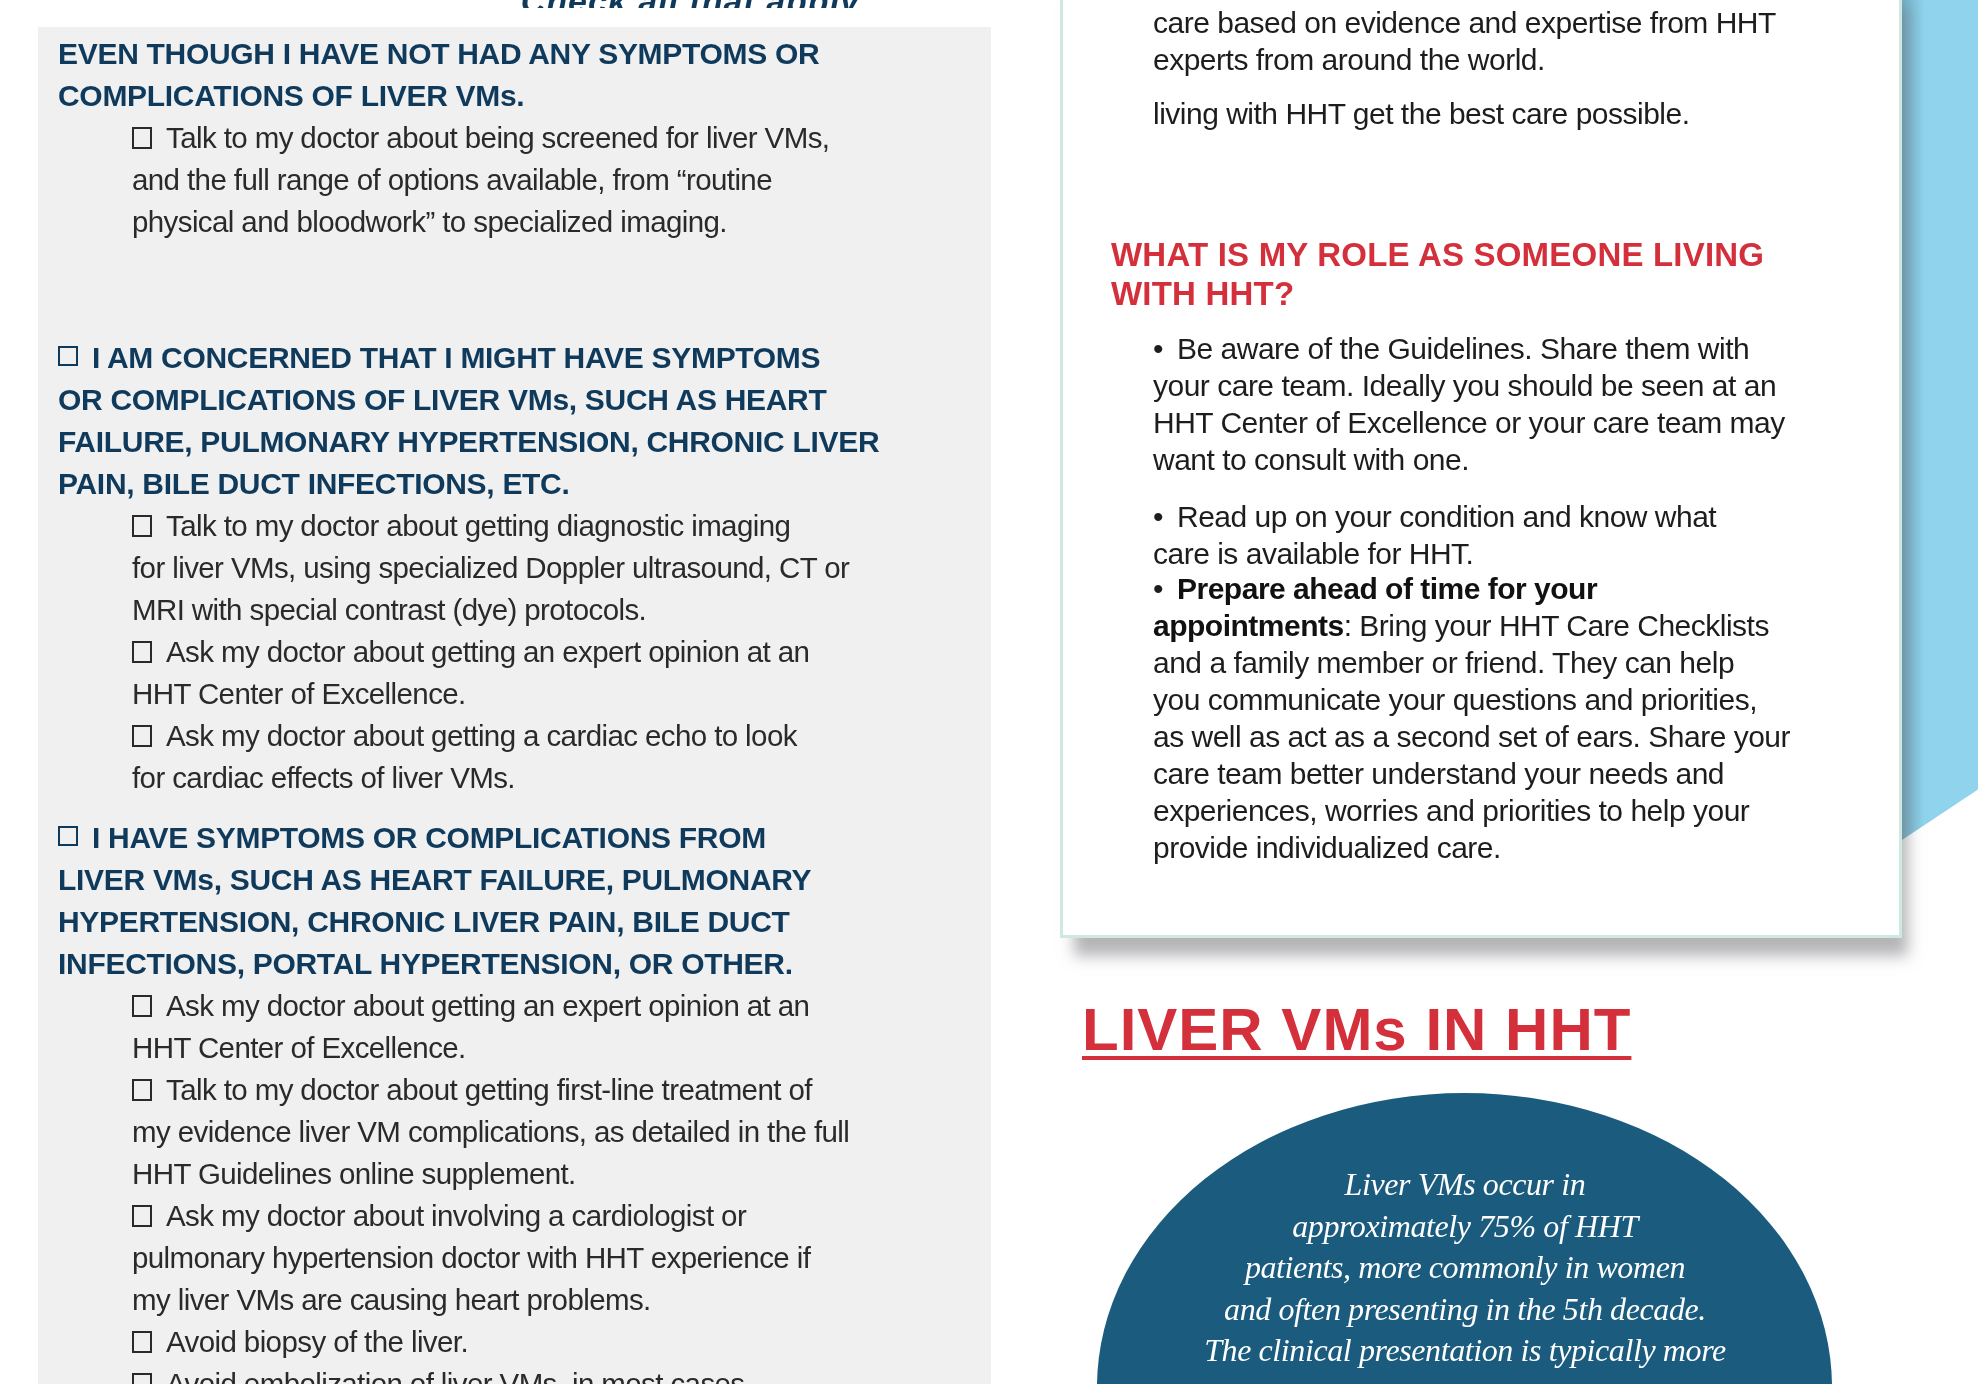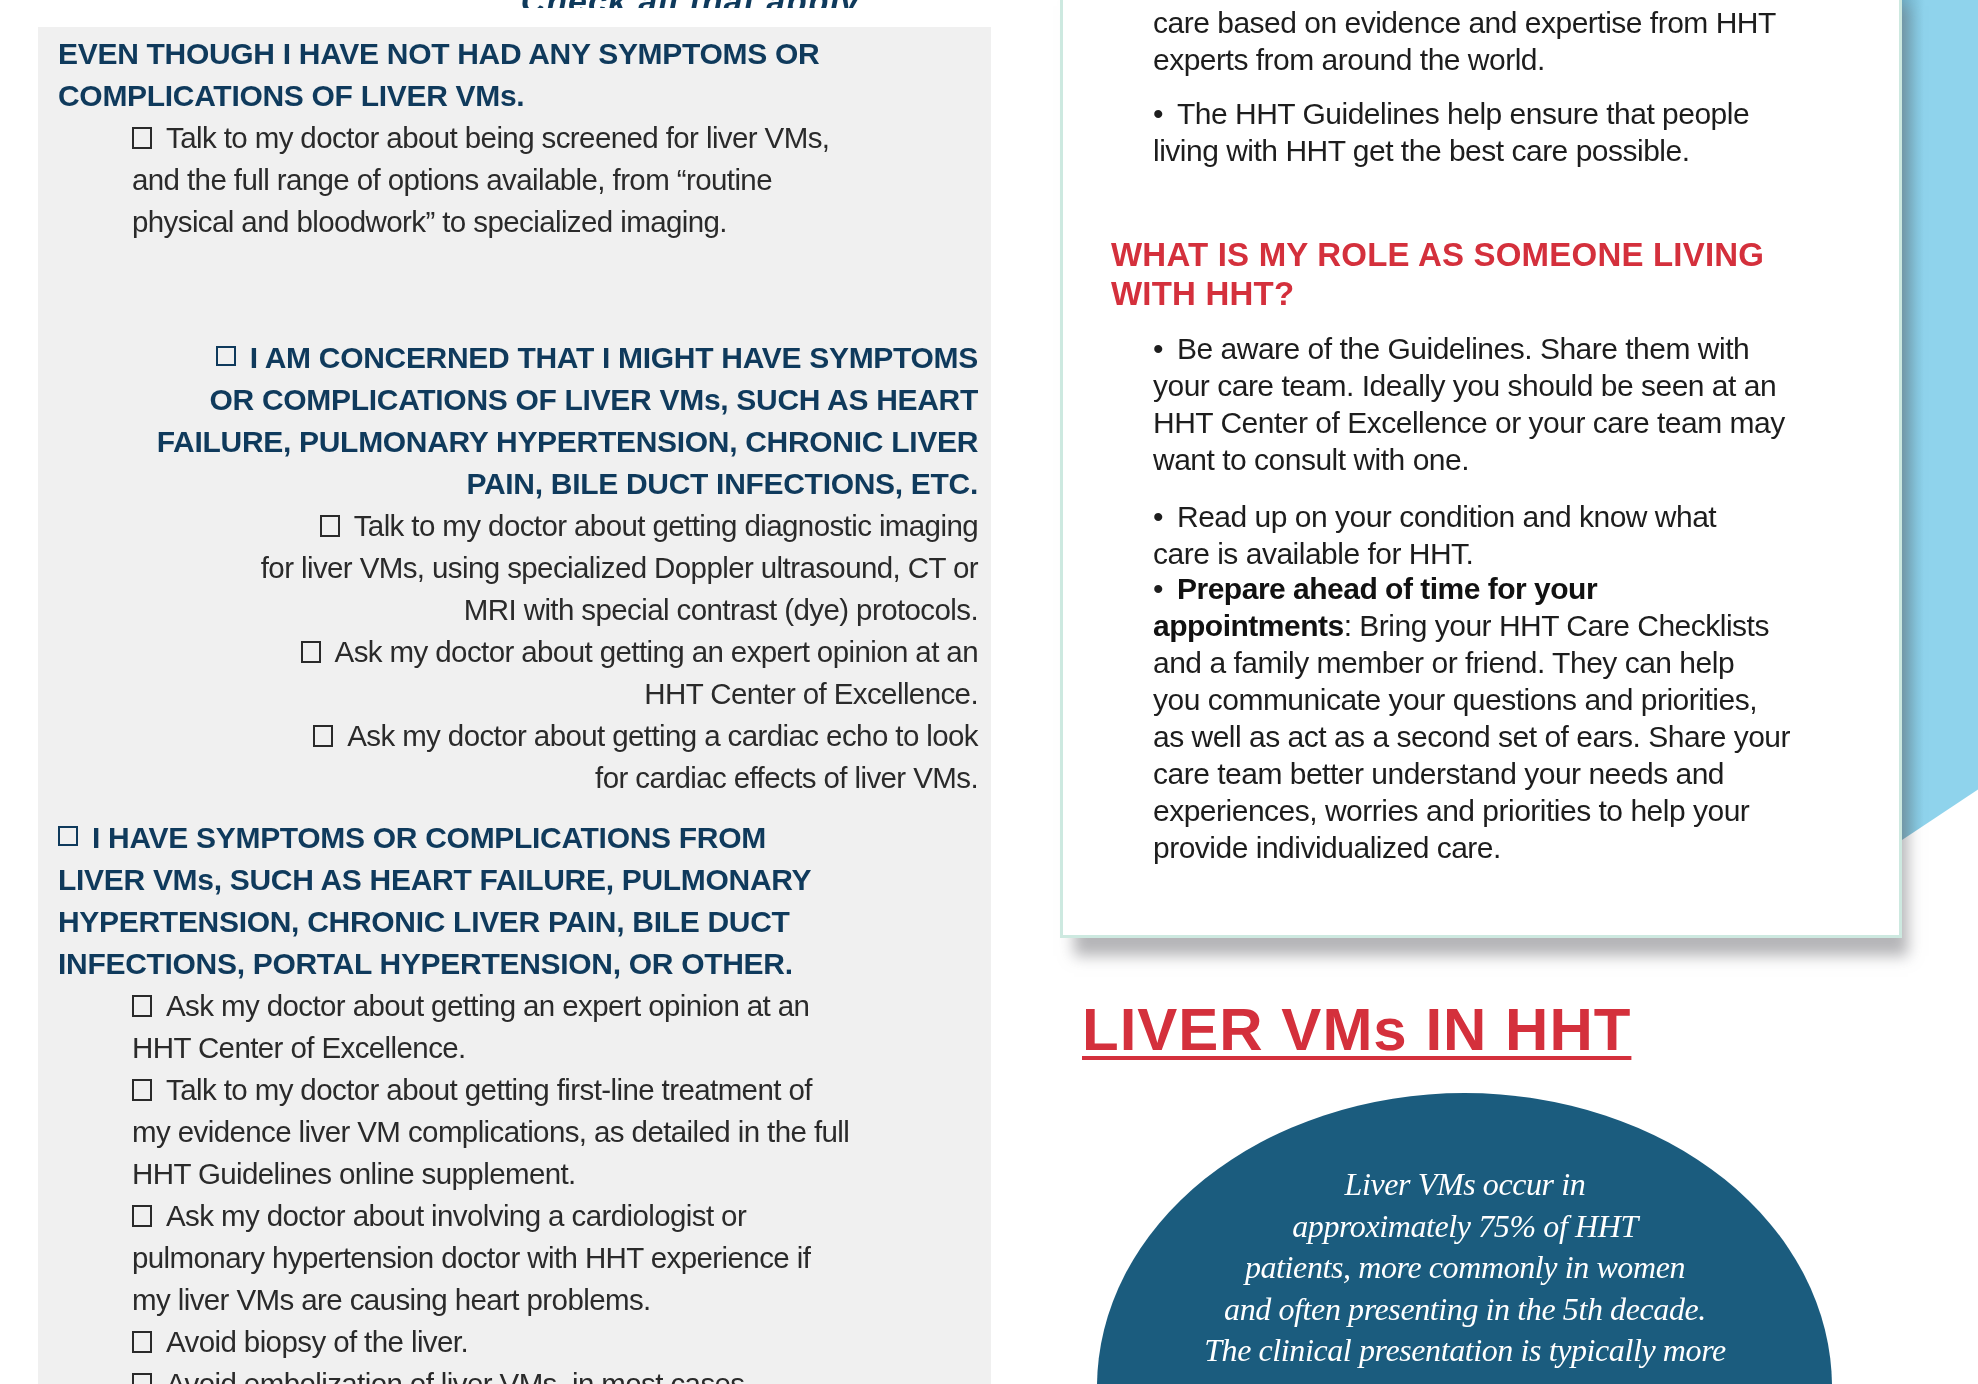--- a/index.html
+++ b/index.html
@@ -95,21 +95,21 @@
     </div>
     <div class="items">
       <div class="item">
         <div><span class="box"></span><span>Talk to my doctor about being screened for liver VMs,</span></div>
         <div>and the full range of options available, from “routine</div>
         <div>physical and bloodwork” to specialized imaging.</div>
       </div>
     </div>
   </div>
 
-  <div class="section" style="top: 310px; text-align: right;">
+  <div class="section" style="top: 310px;">
     <div class="section-heading">
       <div><span class="box"></span><span>I AM CONCERNED THAT I MIGHT HAVE SYMPTOMS</span></div>
       <div>OR COMPLICATIONS OF LIVER VMs, SUCH AS HEART</div>
       <div>FAILURE, PULMONARY HYPERTENSION, CHRONIC LIVER</div>
       <div>PAIN, BILE DUCT INFECTIONS, ETC.</div>
     </div>
     <div class="items">
       <div class="item">
         <div><span class="box"></span><span>Talk to my doctor about getting diagnostic imaging</span></div>
         <div>for liver VMs, using specialized Doppler ultrasound, CT or</div>
@@ -159,21 +159,20 @@
 </div>
 
 <div class="blue-strip"></div>
 
 <div class="role-box">
   <div class="para" style="top: 24px;">
     <div>care based on evidence and expertise from HHT</div>
     <div>experts from around the world.</div>
   </div>
   <div class="para" style="top: 115px;">
-    <div><span class="bullet-dot">•</span><span>The HHT Guidelines help ensure that people</span></div>
     <div>living with HHT get the best care possible.</div>
   </div>
 
   <div class="role-heading">
     <div>WHAT IS MY ROLE AS SOMEONE LIVING</div>
     <div>WITH HHT?</div>
   </div>
 
   <div class="para" style="top: 350px;">
     <div><span class="bullet-dot">•</span><span>Be aware of the Guidelines. Share them with</span></div>

